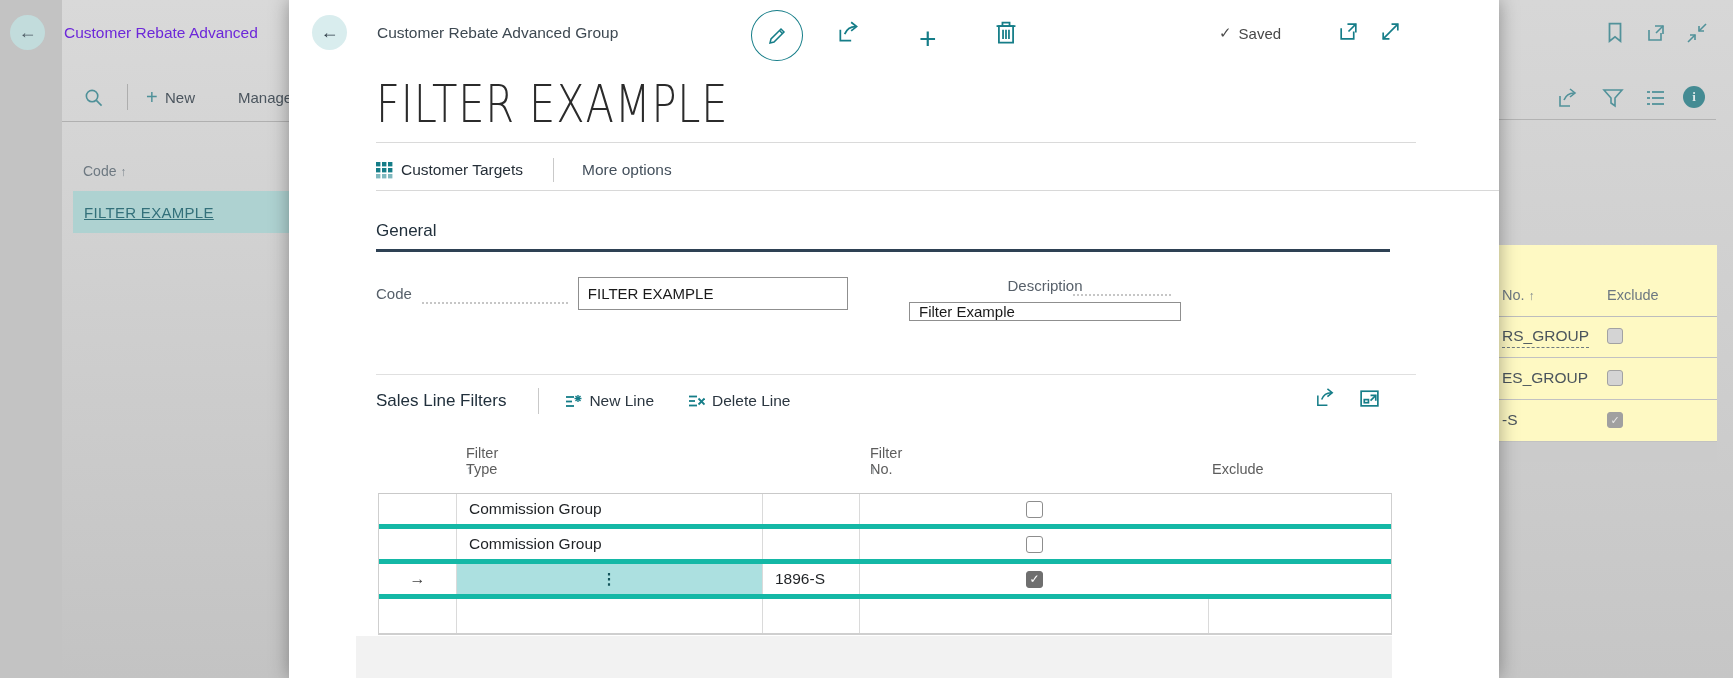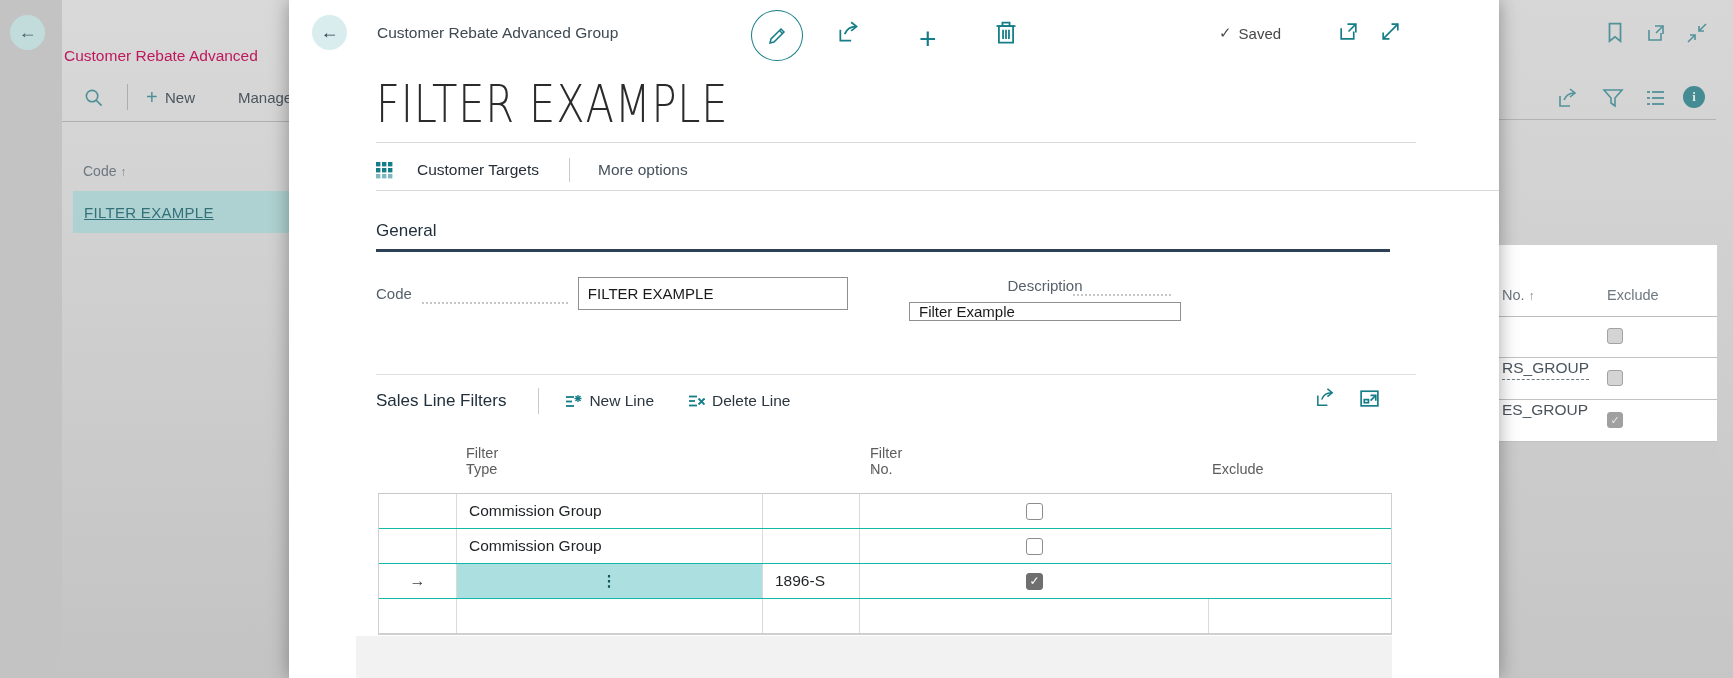--- a/index.html
+++ b/index.html
@@ -6,58 +6,58 @@
   html,body { width:1733px; height:678px; overflow:hidden; }
   body { font-family:"Liberation Sans", sans-serif; font-size:15px; color:#333; background:#d2d2d2; position:relative; }
   .abs { position:absolute; }
 
   
   #bg { position:absolute; inset:0; }
   .bg-strip { left:0; top:0; width:62px; height:678px; background:#c3c3c3; }
   .bg-left-content { left:62px; top:0; width:228px; height:678px; background:linear-gradient(#d9d9d9,#c3c3c3); }
   .bg-right-content { left:1499px; top:0; width:234px; height:678px; background:linear-gradient(#d7d7d7,#c6c6c6); }
   .bg-back-circle { left:10px; top:15px; width:35px; height:35px; border-radius:50%; background:#c2dcdc; color:#4c5a63; display:flex; align-items:center; justify-content:center; font-size:18px; }
-  .bg-page-title { left:64px; top:24px; width:224px; white-space:nowrap; overflow:hidden; color:#be185d; font-size:15.5px;margin-top:23px; }
+  .bg-page-title { left:64px; top:24px; width:224px; white-space:nowrap; overflow:hidden; color:#6d28d9; font-size:15.5px; }
   .bg-toolbar-border { left:62px; top:121px; width:228px; height:1px; background:#b0b0b0; }
   .bg-search { left:84px; top:88px; color:#4e9098; }
   .bg-tb-divider { left:127px; top:84px; width:1px; height:26px; background:#adadad; }
   .bg-plus { left:146px; top:86px; color:#4e9098; font-size:20px; font-weight:400; }
   .bg-new { left:165px; top:89px; color:#4b555e; }
   .bg-manage { left:238px; top:89px; width:51px; white-space:nowrap; overflow:hidden; color:#4b555e; }
   .bg-code-head { left:83px; top:163px; color:#6d7881; font-size:14px; }
   .bg-sel-row { left:73px; top:191px; width:217px; height:42px; background:#aed2d1; display:flex; align-items:center; padding-left:11px; }
   .bg-sel-link { color:#33707a; text-decoration:underline; font-size:15px; letter-spacing:.3px; }
   .sort-arrow { font-size:12px; color:#7c868e; }
 
   .bg-icons1 { top:22px; color:#52929a; }
   .bg-icons2 { top:86px; color:#52929a; }
   .bg-right-rule { left:1499px; top:119px; width:217px; height:1px; background:#b3b3b3; }
-  .bg-card { left:1499px; top:245px; width:218px; height:217px; background:#ffffff; }
+  .bg-card { left:1499px; top:245px; width:218px; height:217px; background:#fef9c3; }
   .bg-card-head { position:absolute; top:42px; color:#6d7881; font-size:14.5px; }
   .bg-card-rule { position:absolute; left:0; top:71px; width:218px; height:1px; background:#bdbdbd; }
   .bg-card-row { position:absolute; left:0; width:218px; height:42px; border-bottom:1px solid #c2c2c2; }
-  .bg-card-row .cell-no { position:absolute; left:3px; top:11px; color:#4a545c; font-size:15.5px;margin-top:32px; }
+  .bg-card-row .cell-no { position:absolute; left:3px; top:11px; color:#4a545c; font-size:15.5px; }
   .bg-card-row .cell-no.focus { border-bottom:1px dashed #6f7a80; padding-bottom:2px; }
   .bg-card-foot { position:absolute; left:0; top:197px; width:218px; height:20px; background:#cbcbcb; }
   .cbg { position:absolute; left:108px; top:12px; width:16px; height:16px; border:1.5px solid #a2a2a2; border-radius:3px; background:#d4d4d4; }
   .cbg.on { background:#a0a0a0; border-color:#a0a0a0; color:#e9e9e9; font-size:11px; text-align:center; line-height:15px; }
 
   
   #dlg { position:absolute; left:289px; top:0; width:1210px; height:678px; background:#ffffff; box-shadow:0 0 18px rgba(0,0,0,.35); }
   .dlg-back { left:23px; top:15px; width:35px; height:35px; border-radius:50%; background:#d9edee; color:#2c3b46; display:flex; align-items:center; justify-content:center; font-size:18px; cursor:pointer; }
   .dlg-title { left:88px; top:24px; font-size:15.5px; color:#3e4952; }
   .hbtn { color:#157d88; display:flex; align-items:center; justify-content:center; cursor:pointer; }
   .pencil-btn { left:462px; top:10px; width:52px; height:51px; border:1px solid #157d88; border-radius:50%; }
   .saved { left:930px; top:24px; color:#484848; display:flex; gap:7px; align-items:center; }
   .saved .check { color:#4c4c4c; font-size:15px; }
   .rec-title { left:87px; top:74px; font-size:52px; font-weight:200; letter-spacing:1px; color:#2b2b2b; transform:scaleX(.8); transform-origin:left; white-space:nowrap; font-family:"DejaVu Sans","Liberation Sans",sans-serif; }
   .title-rule { left:87px; top:142px; width:1040px; height:1px; background:#dadada; }
   .menu-row { left:87px; top:150px; height:40px; display:flex; align-items:center; }
   .menu-rule { left:87px; top:190px; width:1123px; height:1px; background:#d8d8d8; }
-  .menu-item { display:flex; align-items:center; gap:24px; color:#262f38; cursor:pointer; font-size:15.5px; }
+  .menu-item { display:flex; align-items:center; gap:8px; color:#262f38; cursor:pointer; font-size:15.5px; }
   .menu-sep { width:1px; height:24px; background:#c9c9c9; margin:0 28px 0 30px; }
   .more-opt { color:#44505c; cursor:pointer; font-size:15.5px; }
 
   .sect-head { font-size:17px; font-weight:normal; color:#21303c; }
   .general-head { left:87px; top:221px; }
   .general-rule { left:87px; top:249px; width:1014px; height:3px; background:#2e4154; }
 
   .field { top:277px; display:flex; align-items:center; height:33px; }
   .field-code { left:87px; }
   .field-desc { left:620px;flex-direction:column; }
@@ -68,21 +68,21 @@
   .sect-rule2 { left:87px; top:374px; width:1040px; height:1px; background:#e0e0e0; }
   .lines-row { left:87px; top:384px; height:34px; display:flex; align-items:center; }
   .lines-sep { width:1px; height:26px; background:#c9c9c9; margin:0 26px 0 32px; }
   .line-btn { display:flex; align-items:center; gap:7px; color:#2b3640; cursor:pointer; margin-right:34px; font-size:15.5px; }
   .line-btn .licon { color:#157d88; }
   .lines-icons { top:386px; }
 
   .grid-head { left:89px; top:462px; width:1014px; height:31px; position:absolute; color:#5d5d5d; font-size:14.5px; }
   .grid-head span { position:absolute; bottom:8px; }
   #grid { left:89px; top:493px; width:1014px; border:1px solid #cfcfcf; border-top:1px solid #c9c9c9; }
-  .trow { display:grid; grid-template-columns:78px 306px 97px 349px 182px; height:35px; border-bottom:1px solid #14b8a6; }
+  .trow { display:grid; grid-template-columns:78px 306px 97px 349px 182px; height:35px; border-bottom:5px solid #14b8a6; }
   .trow:last-child { border-bottom:1px solid #cfcfcf; }
   .tcell { border-right:1px solid #dadada; display:flex; align-items:center; padding:0 12px; color:#1f2225; font-size:15.5px; overflow:hidden; }
   .tcell:last-child { border-right:none; justify-content:center; padding:0; }
   .tcell.sel { justify-content:center; color:#444; font-size:16px; padding:0; }
   .tcell.assist { justify-content:center; padding:0; }
   .tcell.assist.active { background:#ace0e0; color:#14555c; font-size:15px; font-weight:bold; letter-spacing:1px; }
   .cb { width:17px; height:17px; border:1.6px solid #8d8d8d; border-radius:3px; background:#fff; cursor:pointer; }
   .cb.on { background:#6f6f6f; border-color:#6f6f6f; color:#fff; font-size:12px; text-align:center; line-height:15px; }
   .grid-foot { left:67px; top:636px; width:1036px; height:42px; background:#f2f2f2; }
 

